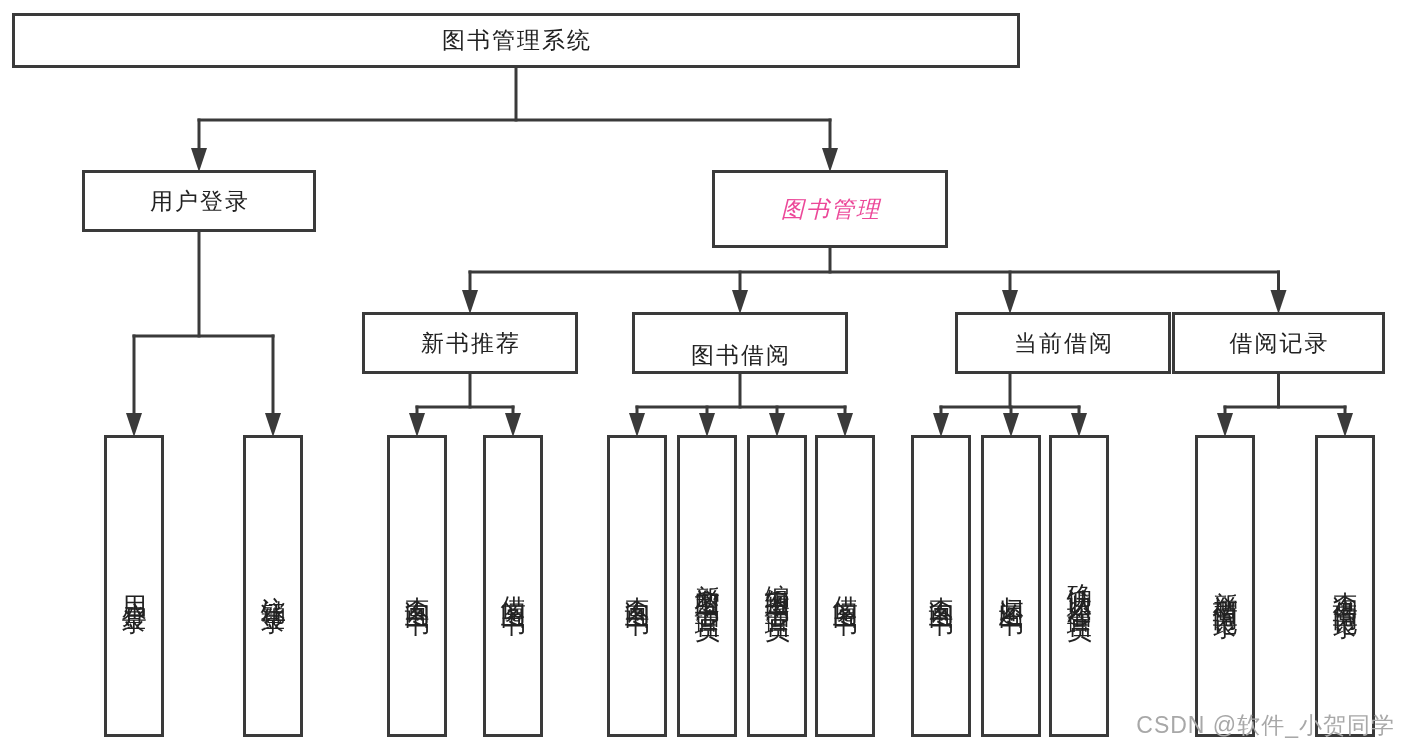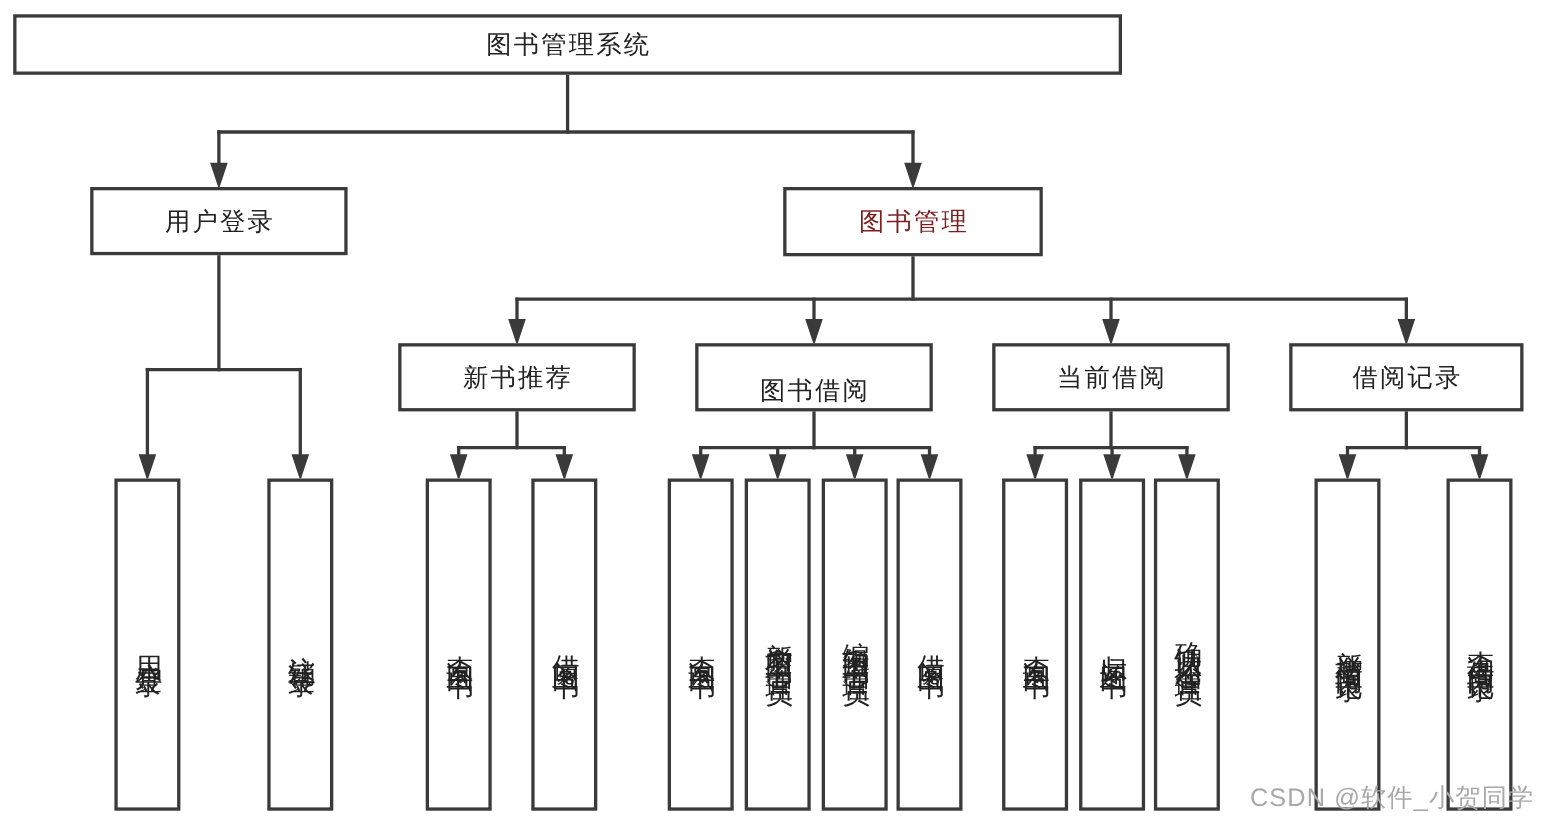--- a/index.html
+++ b/index.html
@@ -81,36 +81,36 @@
       <line x1="1345" y1="407" x2="1345" y2="425" stroke="#3a3a3a" stroke-width="3" stroke-linecap="square"></line>
       <polygon points="1337,413 1353,413 1345,437" fill="#3a3a3a"></polygon>
     </svg>
   <div id="nodes">
       <div class="box h" style="left: 12px; top: 13px; width: 1008px; height: 55px; border-color: rgb(58, 58, 58); color: rgb(34, 34, 34);">
         <span class="lbl">图书管理系统</span>
       </div>
       <div class="box h" style="left: 82px; top: 170px; width: 234px; height: 62px; border-color: rgb(58, 58, 58); color: rgb(34, 34, 34);">
         <span class="lbl">用户登录</span>
       </div>
-      <div class="box h" style="left: 712px; top: 170px; width: 236px; height: 63px; border-color: rgb(58, 58, 58); color: #7f1d1d;">
+      <div class="box h" style="left: 712px; top: 170px; width: 236px; height: 78px; border-color: rgb(58, 58, 58); color: #ec4899; font-style: italic;">
         <span class="lbl">图书管理</span>
       </div>
       <div class="box v" style="left: 104px; top: 435px; width: 60px; height: 302px; border-color: rgb(58, 58, 58); color: rgb(34, 34, 34);">
         <span class="lbl">用户登录</span>
       </div>
       <div class="box v" style="left: 243px; top: 435px; width: 60px; height: 302px; border-color: rgb(58, 58, 58); color: rgb(34, 34, 34);">
         <span class="lbl">注销登录</span>
       </div>
       <div class="box h" style="left: 362px; top: 312px; width: 216px; height: 62px; border-color: rgb(58, 58, 58); color: rgb(34, 34, 34); text-align: right;">
         <span class="lbl">新书推荐</span>
       </div>
       <div class="box h" style="left: 632px; top: 312px; width: 216px; height: 62px; border-color: rgb(58, 58, 58); color: rgb(34, 34, 34); align-items: flex-end;">
         <span class="lbl">图书借阅</span>
       </div>
-      <div class="box h" style="left: 902px; top: 312px; width: 216px; height: 62px; border-color: rgb(58, 58, 58); color: rgb(34, 34, 34);">
+      <div class="box h" style="left: 955px; top: 312px; width: 216px; height: 62px; border-color: rgb(58, 58, 58); color: rgb(34, 34, 34);">
         <span class="lbl">当前借阅</span>
       </div>
       <div class="box h" style="left: 1172px; top: 312px; width: 213px; height: 62px; border-color: rgb(58, 58, 58); color: rgb(34, 34, 34);">
         <span class="lbl">借阅记录</span>
       </div>
       <div class="box v" style="left: 387px; top: 435px; width: 60px; height: 302px; border-color: rgb(58, 58, 58); color: rgb(34, 34, 34);">
         <span class="lbl">查询图书</span>
       </div>
       <div class="box v" style="left: 483px; top: 435px; width: 60px; height: 302px; border-color: rgb(58, 58, 58); color: rgb(34, 34, 34);">
         <span class="lbl">借阅图书</span>

